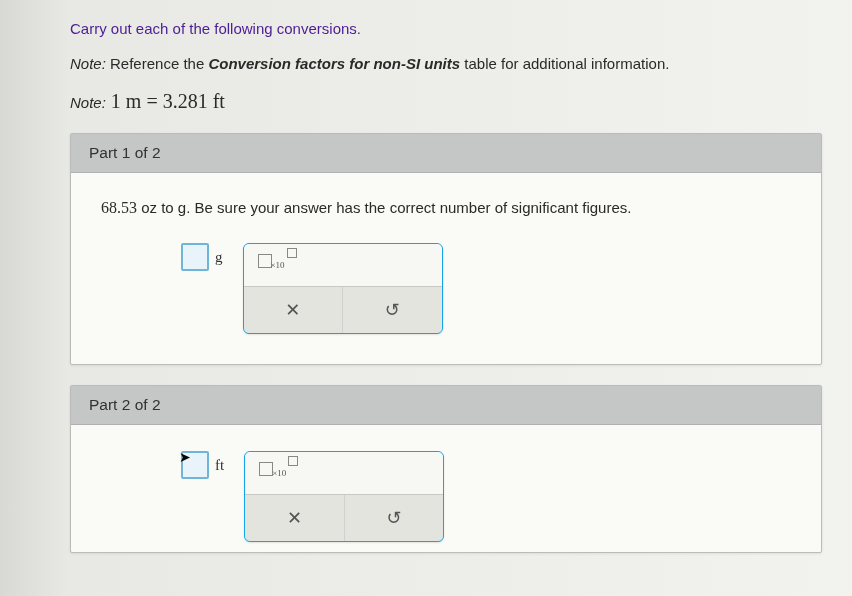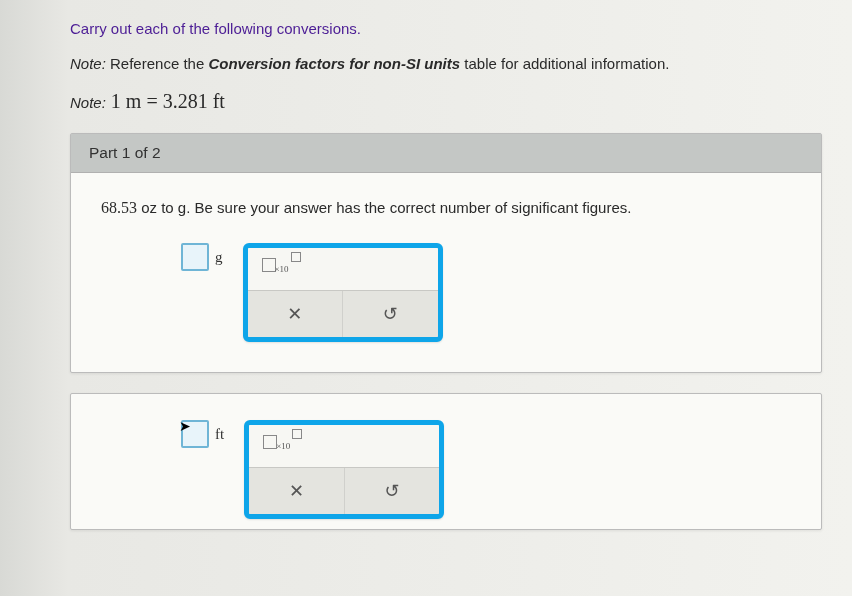--- a/index.html
+++ b/index.html
@@ -71,21 +71,21 @@
       border: 2px solid #6fb5d6;
       background: #e8f4fa;
       border-radius: 2px;
     }
     .unit-label {
       font-family: "Times New Roman", serif;
       font-size: 15px;
       color: #333;
     }
     .tool-panel {
-      border: 5px solid #0ea5e9;
+      border: 1px solid #0ea5e9;
       border-radius: 6px;
       background: #7dd3fc;
       width: 200px;
       box-shadow: 0 1px 2px rgba(0,0,0,0.1);
       overflow: hidden;
     }
     .tool-top {
       padding: 10px 14px 14px 14px;
       background: #f7f7f3;
     }
@@ -161,20 +161,21 @@
           <div class="tool-btn">
             <span>↺</span>
           </div>
         </div>
       </div>
     </div>
   </div>
 </div>
 
 <div class="part-container">
+  <div class="part-header">Part 2 of 2</div>
   <div class="part-body" style="padding-bottom:10px;">
     <div class="answer-row part2-answer-row">
       <div class="answer-input-group" style="position:relative;">
         <div class="answer-box"></div>
         <span class="unit-label">ft</span>
         <span class="cursor-arrow" style="left:-2px; top:-2px;">➤</span>
       </div>
       <div class="tool-panel">
         <div class="tool-top">
           <span class="sci-notation">

